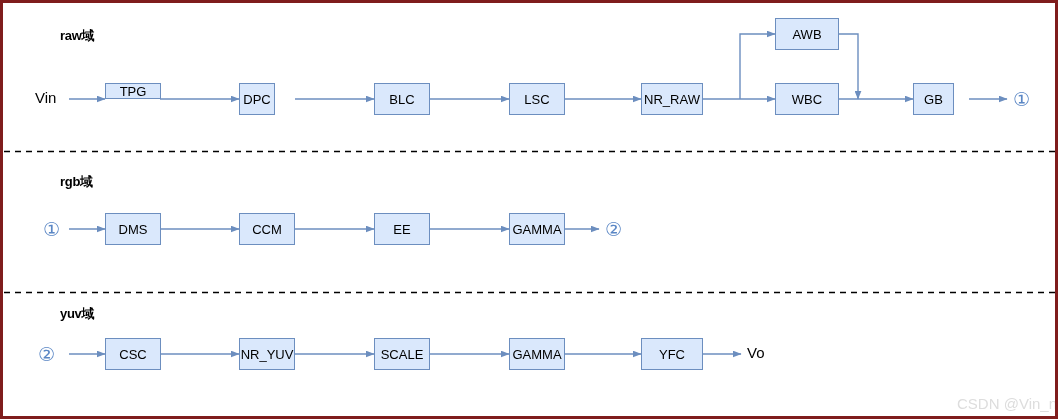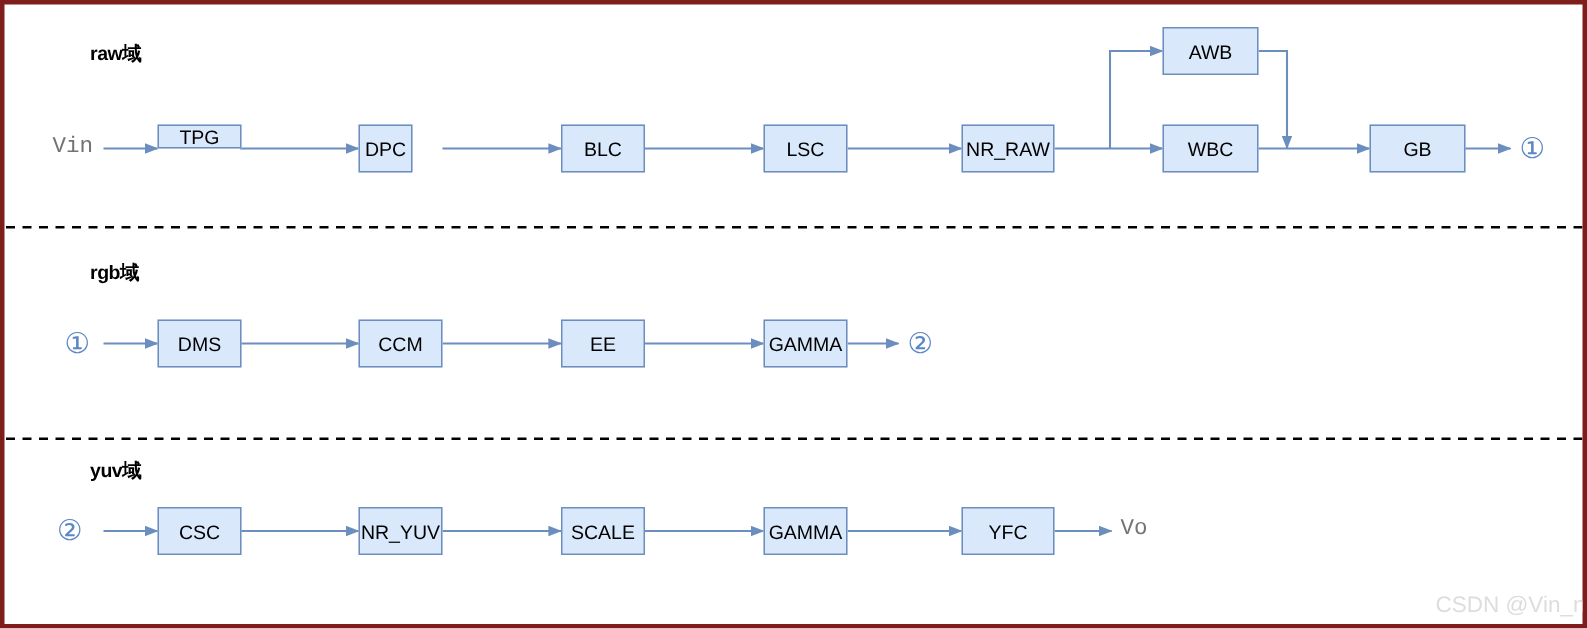--- a/index.html
+++ b/index.html
@@ -41,24 +41,23 @@
     border: 1px solid #6c8ebf;
     color: #000000;
     font-size: 13px;
     display: flex;
     align-items: center;
     justify-content: center;
     white-space: nowrap;
   }
   .endpoint {
     position: absolute;
-    color: #737373;
+    color: #000000;
     font-size: 15px;
     white-space: nowrap;
-    font-family: Liberation Mono, monospace;
   }
   .circnum {
     position: absolute;
     color: #5b87c5;
     font-size: 19px;
     line-height: 1;
     white-space: nowrap;
   }
   .watermark {
     position: absolute;
@@ -123,21 +122,21 @@
 
   <div class="endpoint" style="left:32px; top:86px;">Vin</div>
 
   <div class="node" style="left:102px; top:80px; width:56px; height:16px;">TPG</div>
   <div class="node" style="left:236px; top:80px; width:36px; height:32px;">DPC</div>
   <div class="node" style="left:371px; top:80px; width:56px; height:32px;">BLC</div>
   <div class="node" style="left:506px; top:80px; width:56px; height:32px;">LSC</div>
   <div class="node" style="left:638px; top:80px; width:62px; height:32px;">NR_RAW</div>
   <div class="node" style="left:772px; top:15px; width:64px; height:32px;">AWB</div>
   <div class="node" style="left:772px; top:80px; width:64px; height:32px;">WBC</div>
-  <div class="node" style="left:910px; top:80px; width:64px; height:32px;">GB</div>
+  <div class="node" style="left:910px; top:80px; width:41px; height:32px;">GB</div>
 
   <div class="circnum" style="left:1010px; top:87px;">①</div>
 
   <div class="sec-label" style="left:57px; top:170px;">rgb域</div>
 
   <div class="circnum" style="left:40px; top:217px;">①</div>
 
   <div class="node" style="left:102px; top:210px; width:56px; height:32px;">DMS</div>
   <div class="node" style="left:236px; top:210px; width:56px; height:32px;">CCM</div>
   <div class="node" style="left:371px; top:210px; width:56px; height:32px;">EE</div>

